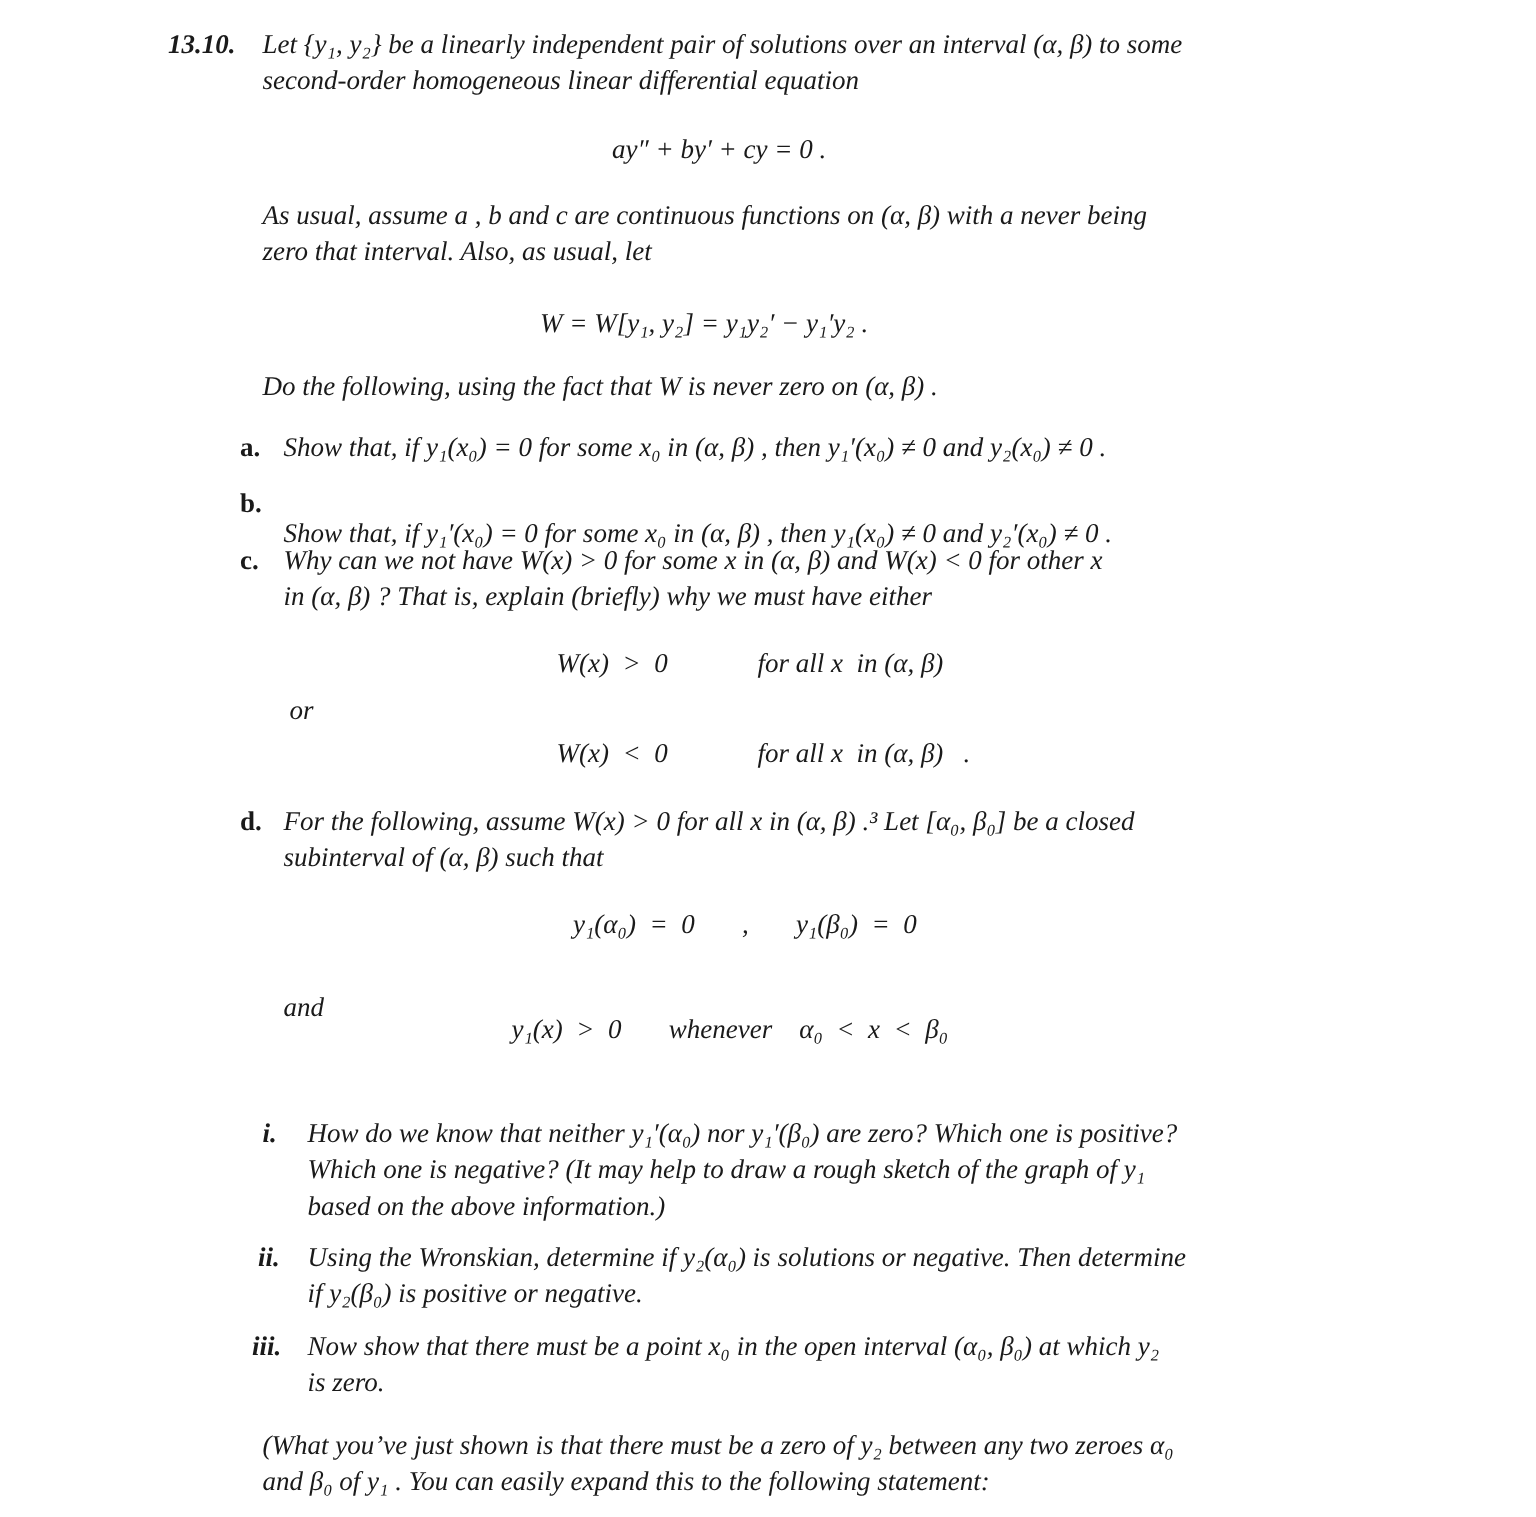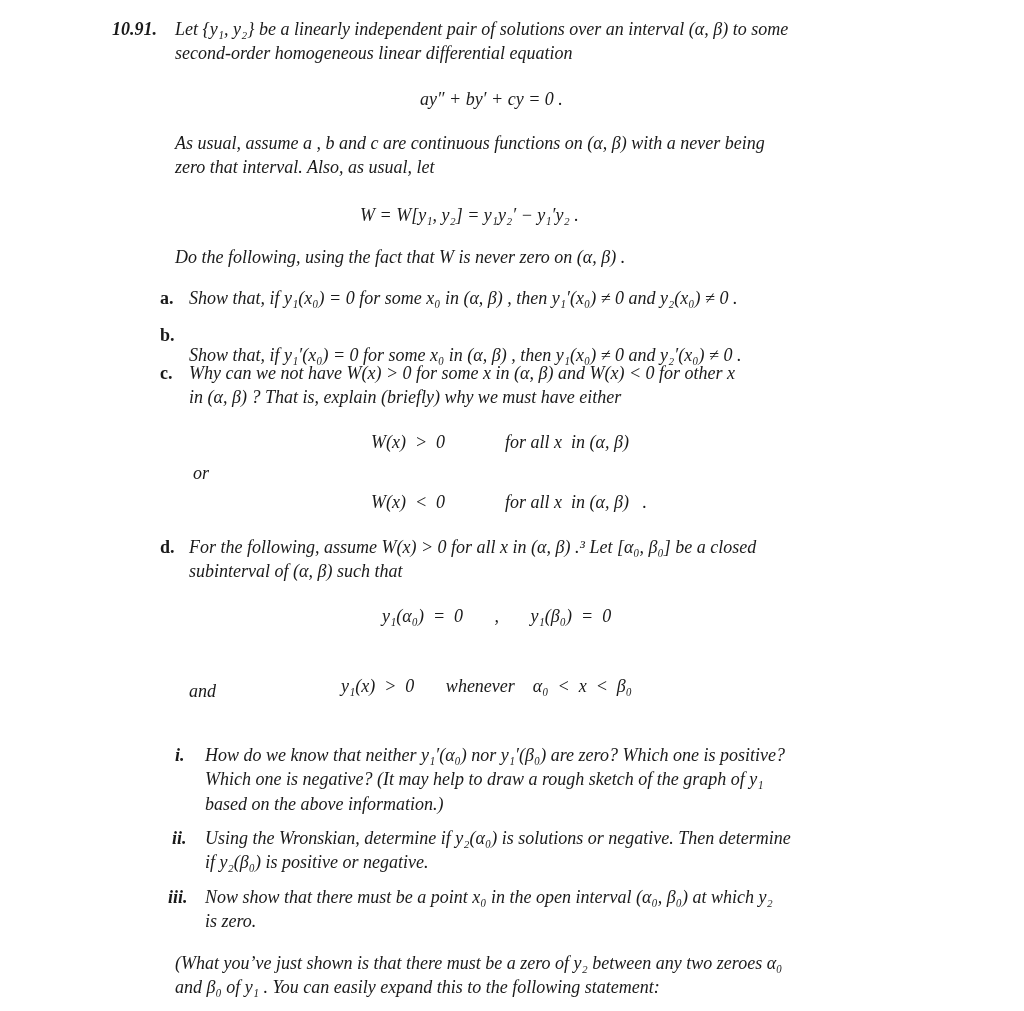--- a/index.html
+++ b/index.html
@@ -9,24 +9,24 @@
     color: #1a1a1a; font-size: 18px;
   }
   .line { position: absolute; white-space: nowrap; font-style: italic; line-height: 22px; }
   .eq { position: absolute; white-space: pre; font-style: italic; line-height: 22px; }
   .lbl { position: absolute; font-weight: bold; font-style: normal; line-height: 22px; }
 </style>
 </head>
 <body>
 
 <div>
-  <span class="lbl" style="left:112px; top:18px; font-style:italic;">10.91.</span>
+  <span class="lbl" style="left:112px; top:18px; font-style:italic;">13.10.</span>
   <span class="line" style="left:175px; top:18px;">Let {y₁, y₂} be a linearly independent pair of solutions over an interval (α, β) to some</span>
   <span class="line" style="left:175px; top:42px;">second-order homogeneous linear differential equation</span>
-  <span class="eq" style="left:420px; top:88px;">ay″ + by′ + cy = 0 .</span>
+  <span class="eq" style="left:408px; top:88px;">ay″ + by′ + cy = 0 .</span>
 
   <span class="line" style="left:175px; top:132px;">As usual, assume a , b and c are continuous functions on (α, β) with a never being</span>
   <span class="line" style="left:175px; top:156px;">zero that interval. Also, as usual, let</span>
   <span class="eq" style="left:360px; top:204px;">W = W[y₁, y₂] = y₁y₂′ − y₁′y₂ .</span>
   <span class="line" style="left:175px; top:246px;">Do the following, using the fact that W is never zero on (α, β) .</span>
 </div>
 
 <div>
   <span class="lbl" style="left:160px; top:287px;">a.</span>
   <span class="line" style="left:189px; top:287px;">Show that, if y₁(x₀) = 0 for some x₀ in (α, β) , then y₁′(x₀) ≠ 0 and y₂(x₀) ≠ 0 .</span>
@@ -46,21 +46,21 @@
   <span class="line" style="left:177px; top:462px;margin-left:16px;">or</span>
   <span class="eq" style="left:371px; top:491px;">W(x)  &lt;  0</span>
   <span class="eq" style="left:505px; top:491px;font-style:italic;">for all x  in (α, β)   .</span>
 </div>
 
 <div>
   <span class="lbl" style="left:160px; top:536px;">d.</span>
   <span class="line" style="left:189px; top:536px;">For the following, assume W(x) &gt; 0 for all x in (α, β) .³ Let [α₀, β₀] be a closed</span>
   <span class="line" style="left:189px; top:560px;">subinterval of (α, β) such that</span>
   <span class="eq" style="left:382px; top:605px;">y₁(α₀)  =  0       ,       y₁(β₀)  =  0</span>
-  <span class="line" style="left:189px; top:680px;text-align:right;">and</span>
+  <span class="line" style="left:189px; top:660px;text-align:right;">and</span>
   <span class="eq" style="left:341px; top:675px;">y₁(x)  &gt;  0       whenever    α₀  &lt;  x  &lt;  β₀</span>
 
   <div>
     <span class="lbl" style="left:175px; top:744px; font-style:italic;">i.</span>
     <span class="line" style="left:205px; top:744px;">How do we know that neither y₁′(α₀) nor y₁′(β₀) are zero? Which one is positive?</span>
     <span class="line" style="left:205px; top:768px;text-align:right;">Which one is negative? (It may help to draw a rough sketch of the graph of y₁</span>
     <span class="line" style="left:205px; top:793px;">based on the above information.)</span>
   </div>
 
   <div>

